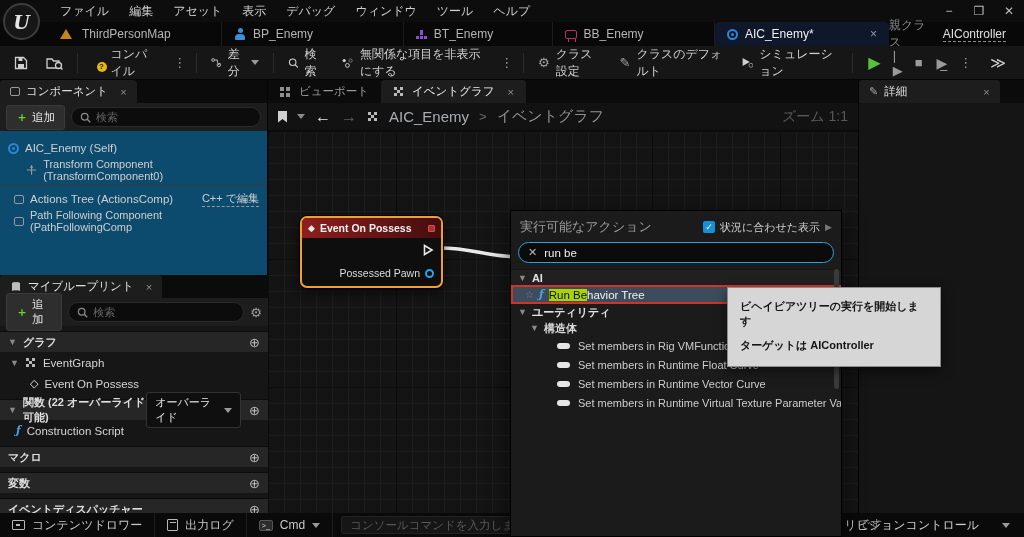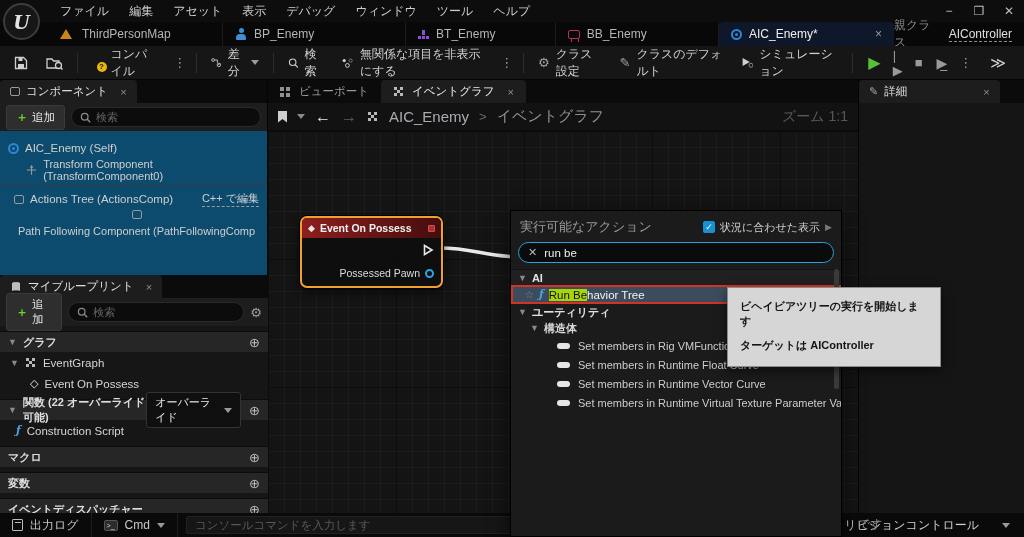--- a/index.html
+++ b/index.html
@@ -14,21 +14,21 @@
   .menu-item { padding:3px 10px; color:#cfcfcf; font-size:12px; cursor:default; }
   .win-controls { margin-left:auto; display:flex; }
   .win-btn { width:30px; height:22px; display:flex; align-items:center; justify-content:center; color:#bdbdbd; font-size:12px; }
 
   
   .asset-tabbar { position:absolute; left:0; top:22px; width:1024px; height:24px; background:#080808; display:flex; align-items:stretch; padding-left:48px; }
   .asset-tab { display:flex; align-items:center; gap:7px; padding:0 12px; color:#b5b5b5; font-size:12px; border-right:1px solid #1c1c1c; }
   .asset-tab.t1 { width:178px;gap:10px; } .asset-tab.t2 { width:186px; } .asset-tab.t3 { width:152px; } .asset-tab.t4 { width:166px; }
   .asset-tab.active { width:178px; background:#0f172a; border-radius:4px 4px 0 0; color:#f0f0f0; border-right:none; }
   .asset-tab.active .tab-close { margin-left:auto; color:#9a9a9a; font-size:12px; }
-  .parent-class { margin-left:auto; display:flex; align-items:center; gap:8px; padding-right:12px; font-size:12px; }
+  .parent-class { margin-left:auto; display:flex; align-items:center; gap:8px; padding-right:18px; font-size:12px; }
   .parent-class .pc-label { color:#8a8a8a; }
   .parent-class .pc-value { color:#e0e0e0; border-bottom:1px dashed #8a8a8a; }
 
   
   .i-level { width:0; height:0; border-left:6px solid transparent; border-right:6px solid transparent; border-bottom:10px solid #c8861a; }
   .i-person { position:relative; width:12px; height:12px; }
   .i-person::before { content:""; position:absolute; left:3.5px; top:0; width:5px; height:5px; border-radius:50%; background:#3f8fd6; }
   .i-person::after { content:""; position:absolute; left:1px; top:6px; width:10px; height:6px; border-radius:4px 4px 1px 1px; background:#3f8fd6; }
   .i-bt { width:3px; height:3px; background:#8a4fd3; box-shadow:-4px 4px #8a4fd3, 4px 4px #8a4fd3, 0 4px #8a4fd3, 0 -2px #8a4fd3; margin:2px 4px 4px 4px; }
   .i-bb { width:12px; height:9px; border:1.5px solid #b3365a; border-radius:2px; position:relative; }
@@ -330,21 +330,21 @@
               <path d="M6 1l-2 2.5h4z" fill="#9a9a9a"></path>
             </svg>
           <span style="font-size:11px;">Transform Component (TransformComponent0)</span>
         </div>
         <div class="tree-divider"></div>
         <div class="tree-row" style="padding-left:14px;">
           <span class="i-comp"></span>
           <span>Actions Tree (ActionsComp)</span>
           <span class="cpp-link">C++ で編集</span>
         </div>
-        <div class="tree-row" style="padding-left:14px;flex-direction:column;">
+        <div class="tree-row" style="padding-left:14px;">
           <span class="i-comp"></span>
           <span style="font-size:11px;">Path Following Component (PathFollowingComp</span>
         </div>
       </div>
 
       <div class="mbp">
         <div class="panel-tabrow">
           <div class="panel-tab">
             <svg width="12" height="12" viewBox="0 0 12 12">
                 <path d="M2 2c2-1.2 4-1.2 4 0v8c0-1-2-1-4 0zM10 2c-2-1.2-4-1.2-4 0v8c0-1 2-1 4 0z" fill="#bdbdbd"></path>
@@ -518,20 +518,24 @@
     <div class="cm-scroll"></div>
   </div>
 
   <div class="tooltip">
     <div class="tt-line1">ビヘイビアツリーの実行を開始します</div>
     <div class="tt-line2">ターゲットは AIController</div>
   </div>
 
   <div class="statusbar">
     <span class="sb-btn">
+      <span class="drawer-icon"></span>
+      <span>コンテンツドロワー</span>
+    </span>
+    <span class="sb-btn">
       <span class="log-icon"></span>
       <span>出力ログ</span>
     </span>
     <span class="sb-btn">
       <span class="cmd-icon">&gt;_</span>
       <span>Cmd</span>
       <span class="chev"></span>
     </span>
     <input class="console-input" placeholder="コンソールコマンドを入力します" style="">
     <span class="status-fragment">です</span>

